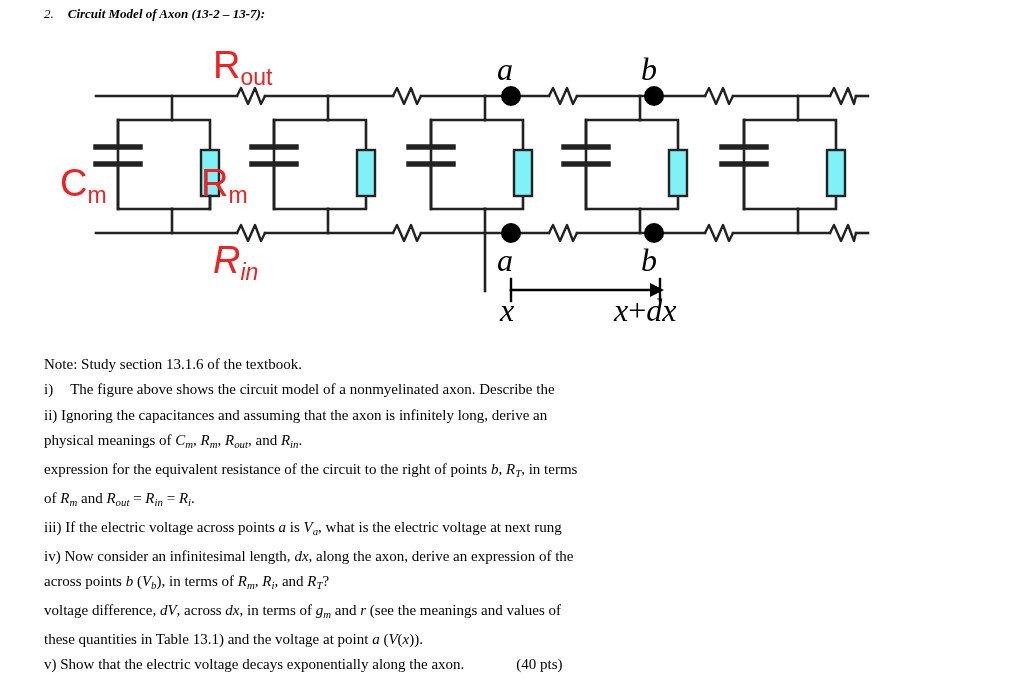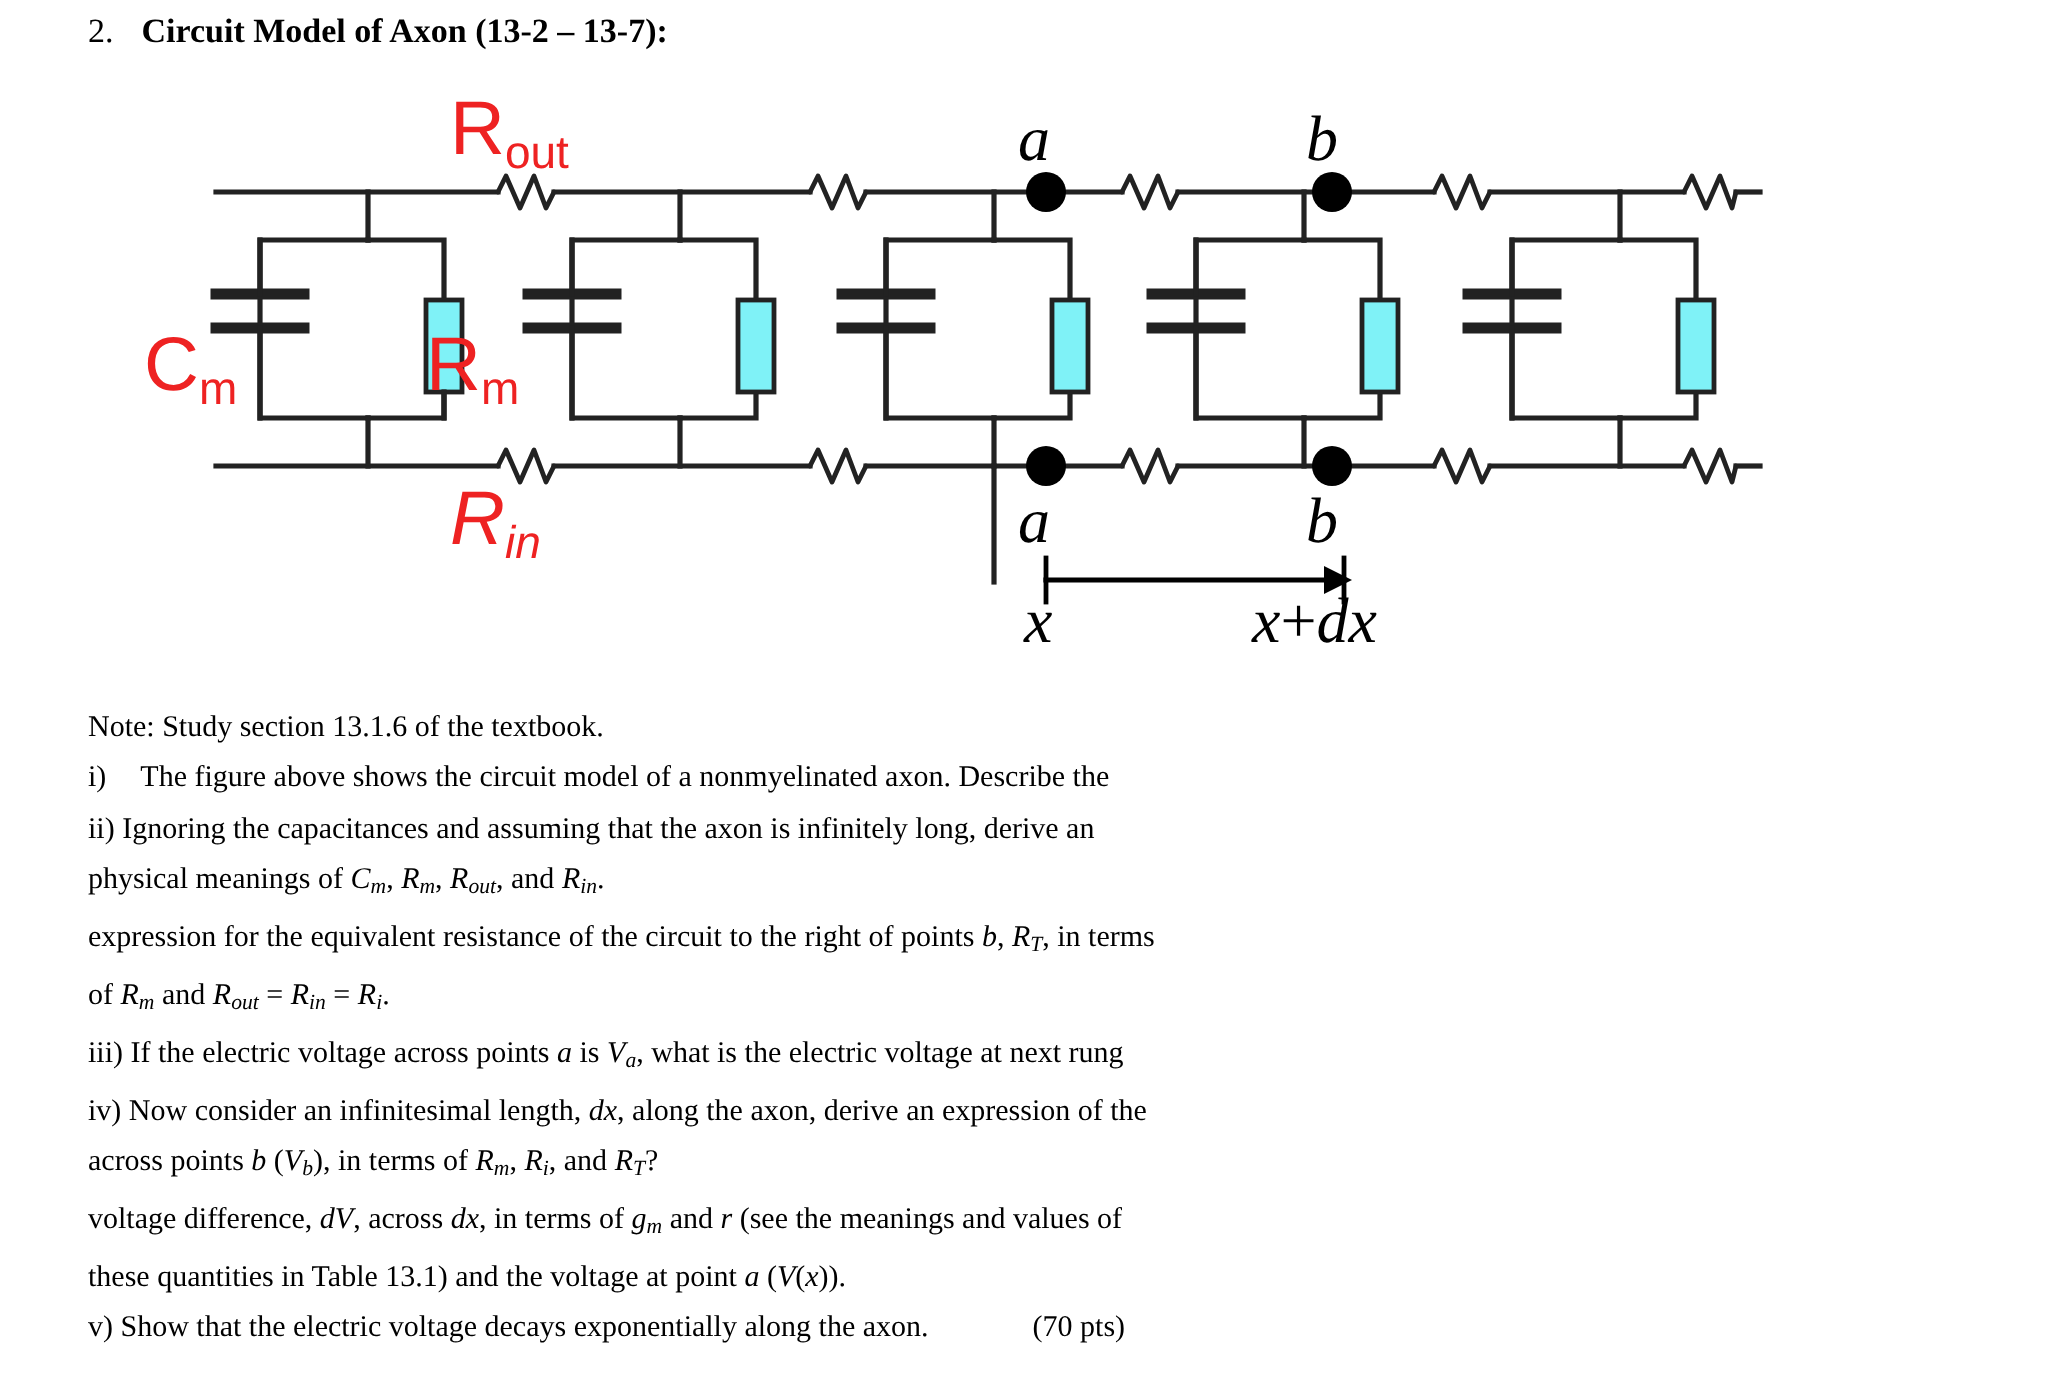--- a/index.html
+++ b/index.html
@@ -9,29 +9,30 @@
     font-family:"Liberation Serif", serif;
     color:#000;
     position:relative;
     overflow:hidden;
   }
 
   
   #heading {
     position:absolute; left:44px; top:6px;
     font-family:"Liberation Serif", serif;
-    font-size:17px; font-weight:bold;
+    font-size:13px; font-weight:bold;
     white-space:nowrap;
+    font-style:italic;
   }
   #heading .num { font-weight:normal; }
   #heading .num-sp { display:inline-block; width:14px; }
 
   
   #figure {
-    position:absolute; left:12px; top:36px;
+    position:absolute; left:0; top:36px;
     width:928px; height:310px;
   }
   #figure svg { display:block; }
 
   .lbl {
     position:absolute;
     font-family:"Liberation Sans", sans-serif;
     color:#ee2222;
     font-weight:400;
     line-height:1;
@@ -230,14 +231,14 @@
   <p>expression for the equivalent resistance of the circuit to the right of points <i>b</i>, <i>R<sub>T</sub></i>, in terms</p>
   <p>of <i>R<sub>m</sub></i> and <i>R<sub>out</sub></i> = <i>R<sub>in</sub></i> = <i>R<sub>i</sub></i>.</p>
 
   <p><span>iii)</span> If the electric voltage across points <i>a</i> is <i>V<sub>a</sub></i>, what is the electric voltage at next rung</p>
   <p><span>iv)</span> Now consider an infinitesimal length, <i>dx</i>, along the axon, derive an expression of the</p>
 
   <p>across points <i>b</i> (<i>V<sub>b</sub></i>), in terms of <i>R<sub>m</sub></i>, <i>R<sub>i</sub></i>, and <i>R<sub>T</sub></i>?</p>
   <p>voltage difference, <i>dV</i>, across <i>dx</i>, in terms of <i>g<sub>m</sub></i> and <i>r</i> (see the meanings and values of</p>
   <p>these quantities in Table 13.1) and the voltage at point <i>a</i> (<i>V</i>(<i>x</i>)).</p>
 
-  <p><span>v)</span> Show that the electric voltage decays exponentially along the axon.<span class="biggap"></span><span>(70 pts)</span></p>
+  <p><span>v)</span> Show that the electric voltage decays exponentially along the axon.<span class="biggap"></span><span>(40 pts)</span></p>
 </div>
 
 </body></html>

